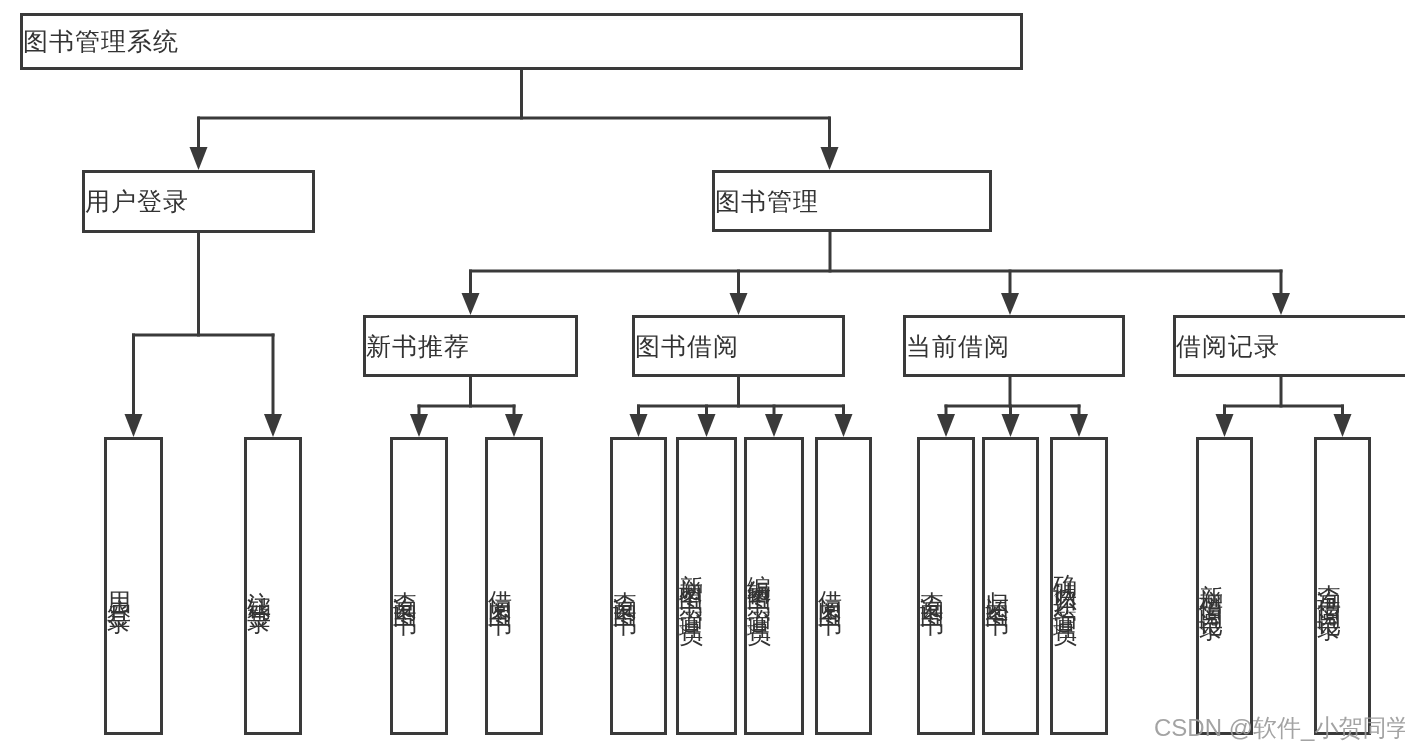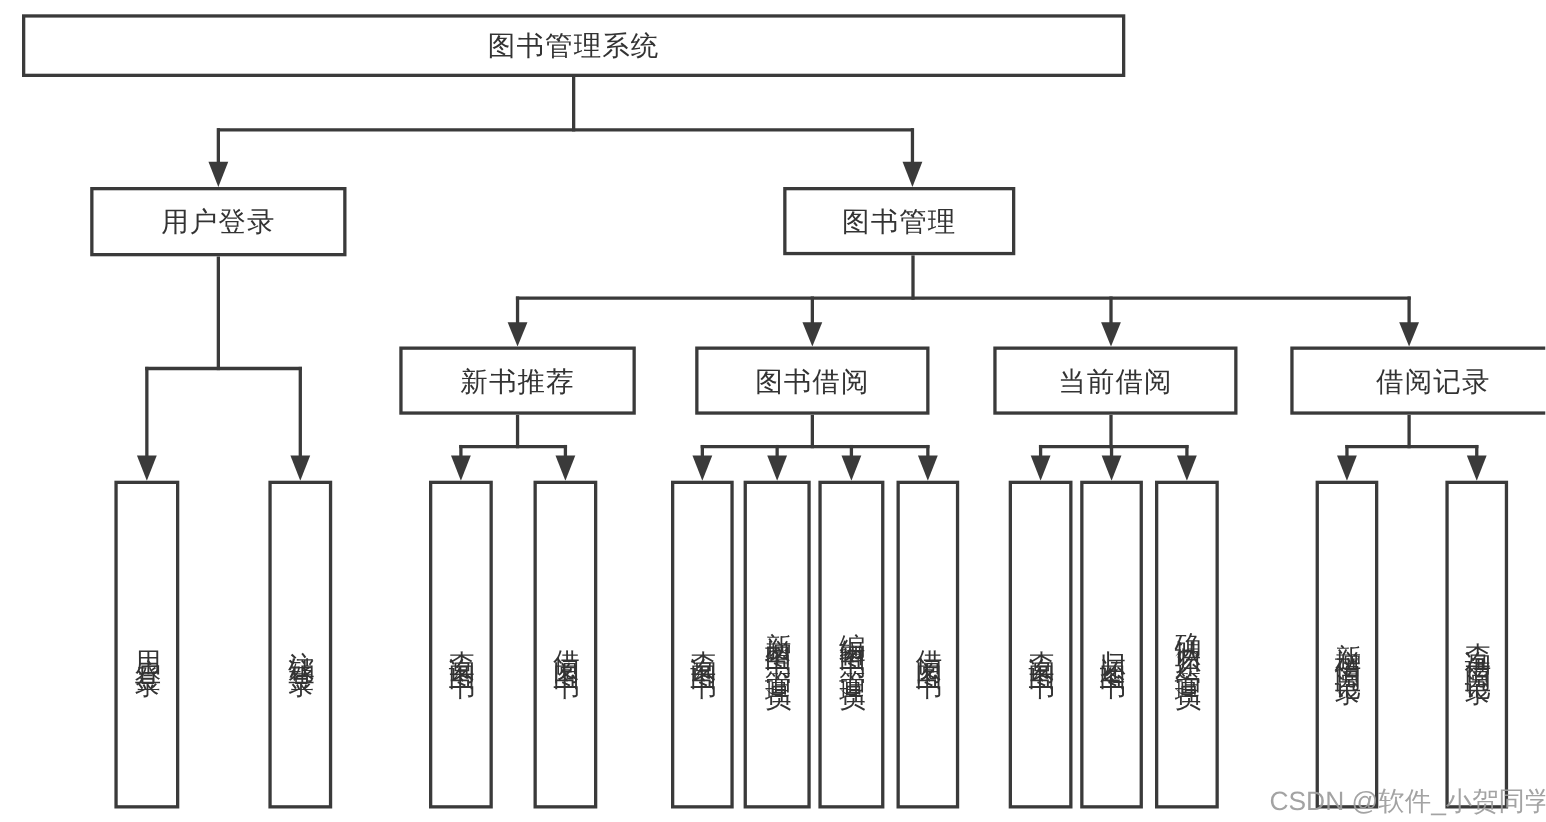--- a/index.html
+++ b/index.html
@@ -17,21 +17,21 @@
     overflow:hidden;
   }
   #connectors{position:absolute;left:0;top:0;z-index:1;}
   #connectors line{stroke:var(--line);stroke-width:3;}
   #connectors polygon{fill:var(--line);}
   .hbox,.vbox{
     position:absolute;
     box-sizing:border-box;
     background:#ffffff;
     border:3px solid var(--line);
-    display:flex;align-items:center;justify-content:center;
+    display:flex;align-items:center;
     z-index:2;
     color:var(--text);
   }
   .hbox span{
     font-size:25px;
     letter-spacing:1px;
     white-space:nowrap;
   }
   .vbox span{
     writing-mode:vertical-rl;
@@ -124,21 +124,21 @@
     </g>
   </svg>
 
   <div class="hbox" style="left:20px;top:13px;width:1003px;height:57px">
     <span>图书管理系统</span>
   </div>
 
   <div class="hbox" style="left:82px;top:170px;width:233px;height:63px">
     <span>用户登录</span>
   </div>
-  <div class="hbox" style="left:712px;top:170px;width:211px;height:62px">
+  <div class="hbox" style="left:712px;top:170px;width:280px;height:62px">
     <span>图书管理</span>
   </div>
 
   <div class="hbox" style="left:632px;top:315px;width:213px;height:62px">
     <span>图书借阅</span>
   </div>
   <div class="hbox" style="left:363px;top:315px;width:215px;height:62px">
     <span>新书推荐</span>
   </div>
   <div class="hbox" style="left:903px;top:315px;width:222px;height:62px">

